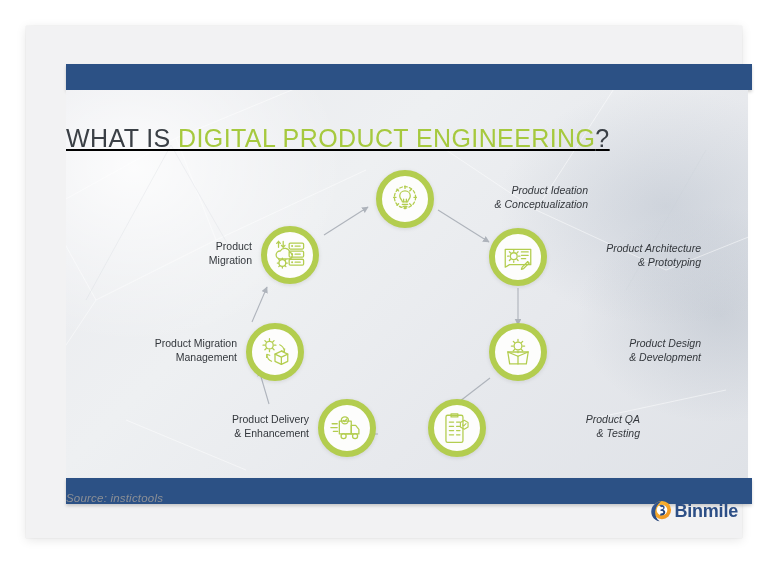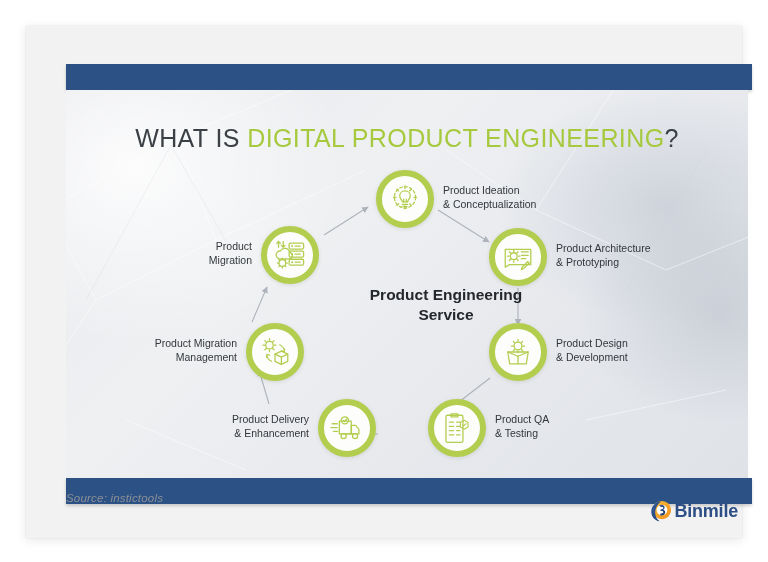--- a/index.html
+++ b/index.html
@@ -48,24 +48,24 @@
       radial-gradient(ellipse 200px 150px at 96% 58%, rgba(120,135,155,0.22) 0%, rgba(120,135,155,0.0) 72%),
       radial-gradient(ellipse 300px 250px at 10% 20%, rgba(255,255,255,0.85) 0%, rgba(255,255,255,0.0) 70%),
       linear-gradient(135deg, #e9eaee 0%, #eef0f2 35%, #e7e9ed 65%, #dfe2e7 100%);
   }
   .panel-lines { position: absolute; inset: 0; opacity: 0.55; }
 
   
   .title {
     position: absolute;
     left: 0; right: 0; top: 34px;
-    text-align: center;
     font-size: 25px;
     letter-spacing: 0.4px;
     white-space: nowrap;
+    text-decoration: underline;
   }
   .title .t-dark  { color: #3b4046; font-weight: 400; }
   .title .t-green { color: #a6c93e; font-weight: 400; }
 
   
   .center-label {
     position: absolute;
     left: 295px; top: 195px;
     width: 170px;
     text-align: center;
@@ -89,21 +89,21 @@
   }
   .node-circle svg { display: block; }
   .node-label {
     position: absolute;
     font-size: 10.5px;
     line-height: 1.38;
     color: #33373c;
     white-space: pre-line;
     width: 145px;
   }
-  .lbl-right { left: 38px; top: -16px; text-align: left; }
+  .lbl-right { left: 38px; top: -16px; text-align: right; font-style: italic; }
   .lbl-left  { right: 38px; top: -16px; text-align: right; }
 
   
   .source {
     position: absolute;
     left: 66px; top: 492px;
     font-size: 11.5px;
     font-style: italic;
     color: #8d9096;
     letter-spacing: 0.2px;
@@ -165,23 +165,20 @@
           <path d="M 203 314 L 193 280"></path>
           <path d="M 186 232 L 201 197"></path>
           <path d="M 258 145 L 302 117"></path>
         </g>
       </svg>
 
       <h1 class="title">
         <span class="t-dark">WHAT IS </span><span class="t-green">DIGITAL PRODUCT ENGINEERING</span><span class="t-dark">?</span>
       </h1>
 
-      <div class="center-label">Product
-Engineering
-Service</div>
 
       <div class="node" style="left:339px; top:109px;">
         <div class="node-circle">
           <svg width="34" height="34" viewBox="0 0 40 40" fill="none" stroke="#b3cd4f" stroke-width="1.5" stroke-linecap="round" stroke-linejoin="round">
             <g>
               <circle cx="20" cy="18" r="12.5" stroke-dasharray="3.2 2.6"></circle>
               <path d="M20 4.5v3M20 28.5v3M6.5 18h3M30.5 18h3M10.5 8.5l2 2M27.5 8.5l-2 2M10.5 27.5l2-2M27.5 27.5l-2-2"></path>
             </g>
             <path d="M20 10.5c-3.6 0-6.2 2.7-6.2 6 0 2.2 1.2 3.5 2.1 4.6.6.8.9 1.4.9 2.2h6.4c0-.8.3-1.4.9-2.2.9-1.1 2.1-2.4 2.1-4.6 0-3.3-2.6-6-6.2-6z"></path>
             <path d="M16.8 26.2h6.4M17.6 28.6h4.8M19 31h2"></path>

